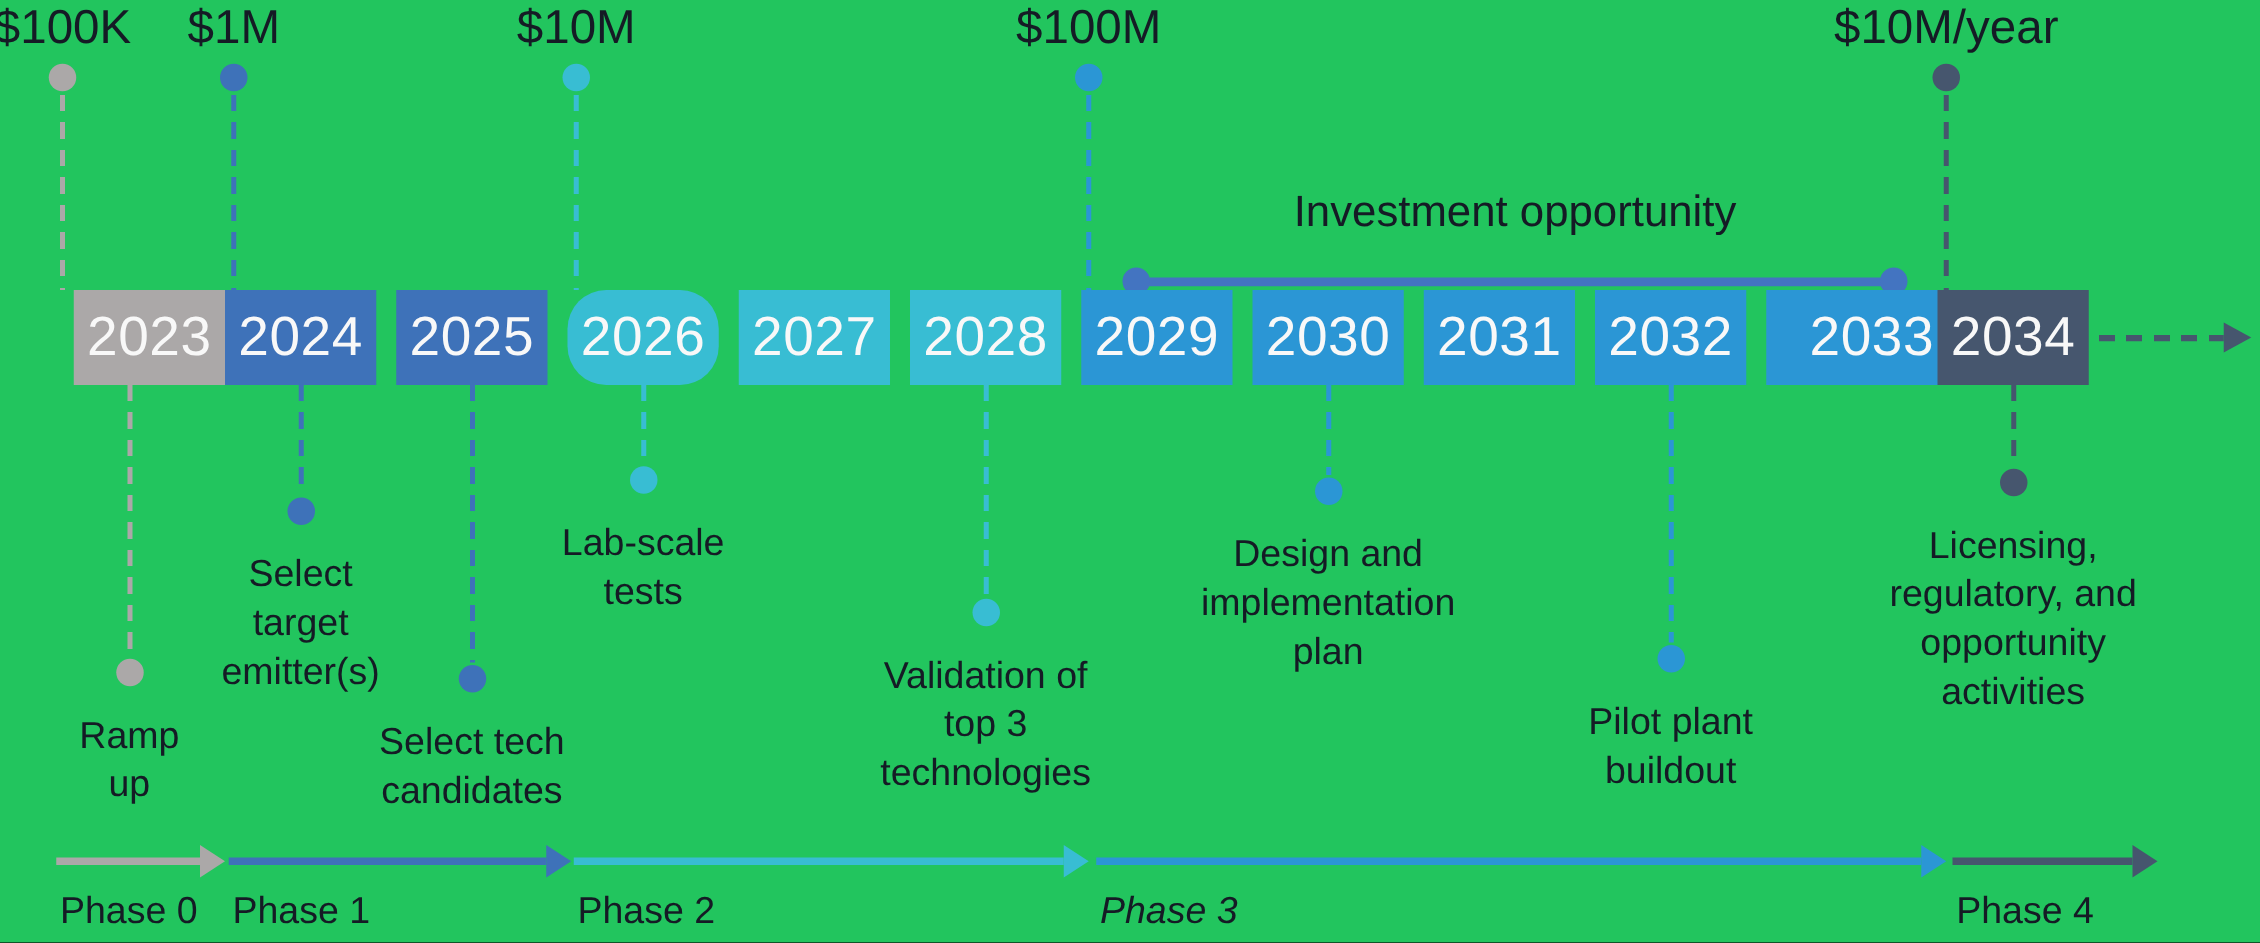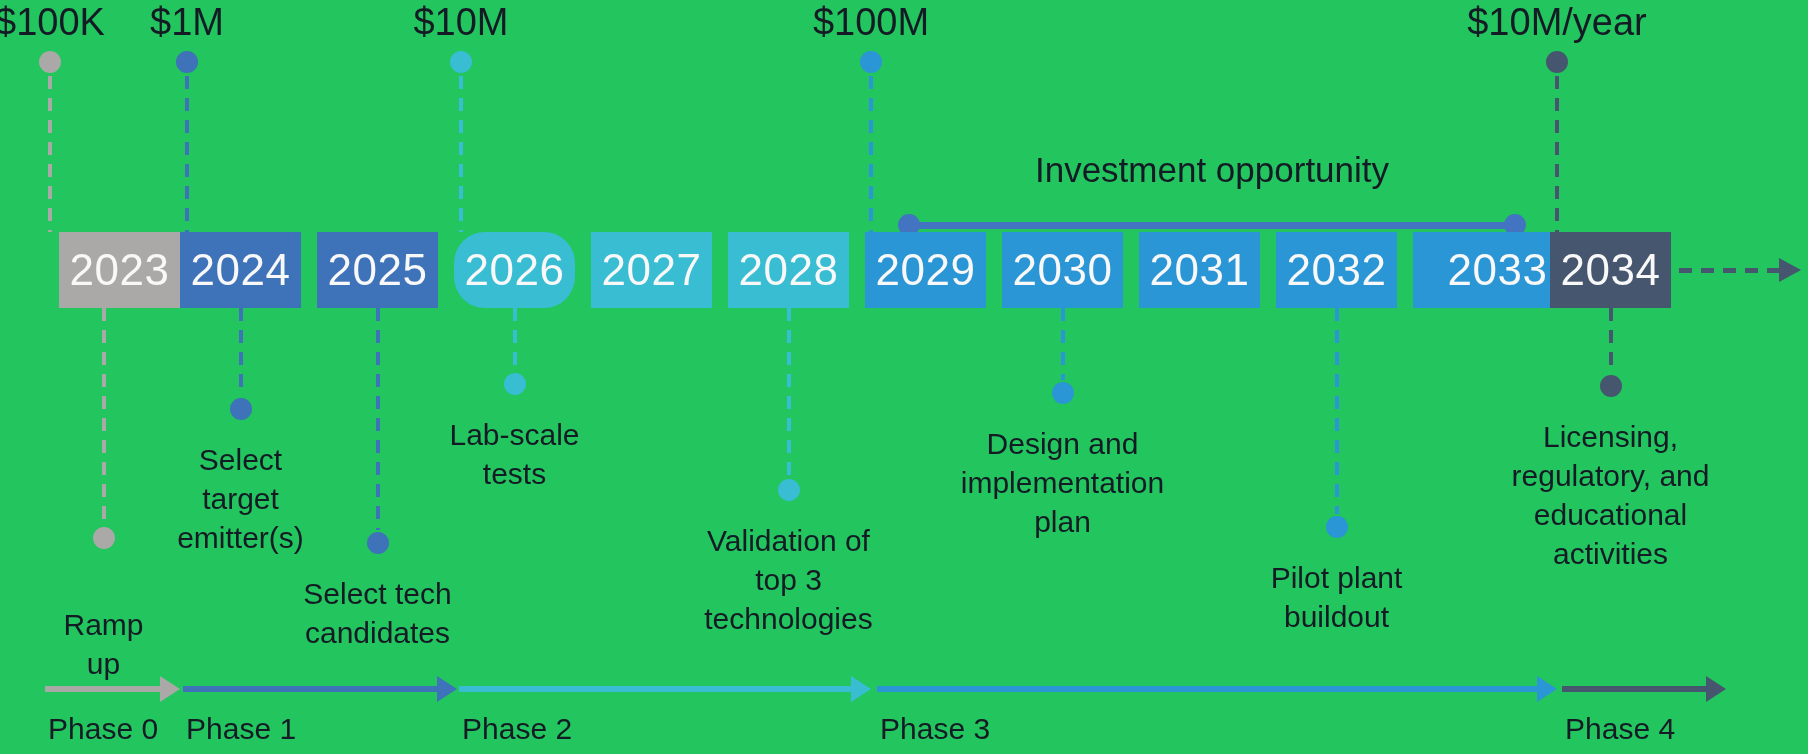--- a/index.html
+++ b/index.html
@@ -66,21 +66,21 @@
     <div class="year-box" style="left: 865px; background: rgb(43, 150, 213); color: rgb(248, 248, 248);">2029</div>
     <div class="year-box" style="left: 1002px; background: rgb(43, 150, 213); color: rgb(248, 248, 248);">2030</div>
     <div class="year-box" style="left: 1139px; background: rgb(43, 150, 213); color: rgb(248, 248, 248);">2031</div>
     <div class="year-box" style="left: 1276px; background: rgb(43, 150, 213); color: rgb(248, 248, 248);">2032</div>
     <div class="year-box" style="left: 1413px; background: rgb(43, 150, 213); color: rgb(248, 248, 248); padding-left: 24px;">2033</div>
     <div class="year-box" style="left: 1550px; background: rgb(70, 86, 110); color: rgb(248, 248, 248);">2034</div>
     <div class="hdash" style="left: 1679px; top: 267.5px; width: 100px; background: repeating-linear-gradient(to right, rgb(70, 86, 110) 0px, rgb(70, 86, 110) 13px, transparent 13px, transparent 22px);"></div>
     <div class="tri" style="left: 1779px; top: 258px; border-top: 12px solid transparent; border-bottom: 12px solid transparent; border-left: 22px solid rgb(70, 86, 110);"></div>
     <div class="vdash" style="left: 103.5px; top: 308px; height: 217px; background: repeating-linear-gradient(rgb(171, 168, 168) 0px, rgb(171, 168, 168) 13px, transparent 13px, transparent 22px);"></div>
     <div class="dot" style="left: 103.5px; top: 538px; background: rgb(171, 168, 168);"></div>
-    <div class="ms-label" style="left: 103.5px; top: 569px; color: rgb(21, 27, 37); margin-top: 36px;">
+    <div class="ms-label" style="left: 103.5px; top: 569px; color: rgb(21, 27, 37);">
       <div>Ramp</div>
       <div>up</div>
     </div>
     <div class="vdash" style="left: 240.5px; top: 308px; height: 88px; background: repeating-linear-gradient(rgb(62, 114, 185) 0px, rgb(62, 114, 185) 13px, transparent 13px, transparent 22px);"></div>
     <div class="dot" style="left: 240.5px; top: 409px; background: rgb(62, 114, 185);"></div>
     <div class="ms-label" style="left: 240.5px; top: 440px; color: rgb(21, 27, 37);">
       <div>Select</div>
       <div>target</div>
       <div>emitter(s)</div>
     </div>
@@ -114,31 +114,31 @@
     <div class="dot" style="left: 1336.5px; top: 527px; background: rgb(43, 150, 213);"></div>
     <div class="ms-label" style="left: 1336.5px; top: 558px; color: rgb(21, 27, 37);">
       <div>Pilot plant</div>
       <div>buildout</div>
     </div>
     <div class="vdash" style="left: 1610.5px; top: 308px; height: 65px; background: repeating-linear-gradient(rgb(70, 86, 110) 0px, rgb(70, 86, 110) 13px, transparent 13px, transparent 22px);"></div>
     <div class="dot" style="left: 1610.5px; top: 386px; background: rgb(70, 86, 110);"></div>
     <div class="ms-label" style="left: 1610.5px; top: 417px; color: rgb(21, 27, 37);">
       <div>Licensing,</div>
       <div>regulatory, and</div>
-      <div>educational</div>
+      <div>opportunity</div>
       <div>activities</div>
     </div>
     <div class="phase-line" style="left: 45px; top: 686px; width: 115px; background: rgb(171, 168, 168);"></div>
     <div class="tri" style="left: 160px; top: 676px; border-top: 13px solid transparent; border-bottom: 13px solid transparent; border-left: 20px solid rgb(171, 168, 168);"></div>
     <div class="phase-label" style="left: 48px; top: 712px; color: rgb(21, 27, 37);">Phase 0</div>
     <div class="phase-line" style="left: 183px; top: 686px; width: 254px; background: rgb(62, 114, 185);"></div>
     <div class="tri" style="left: 437px; top: 676px; border-top: 13px solid transparent; border-bottom: 13px solid transparent; border-left: 20px solid rgb(62, 114, 185);"></div>
     <div class="phase-label" style="left: 186px; top: 712px; color: rgb(21, 27, 37);">Phase 1</div>
     <div class="phase-line" style="left: 459px; top: 686px; width: 392px; background: rgb(56, 189, 211);"></div>
     <div class="tri" style="left: 851px; top: 676px; border-top: 13px solid transparent; border-bottom: 13px solid transparent; border-left: 20px solid rgb(56, 189, 211);"></div>
     <div class="phase-label" style="left: 462px; top: 712px; color: rgb(21, 27, 37);">Phase 2</div>
     <div class="phase-line" style="left: 877px; top: 686px; width: 660px; background: rgb(43, 150, 213);"></div>
     <div class="tri" style="left: 1537px; top: 676px; border-top: 13px solid transparent; border-bottom: 13px solid transparent; border-left: 20px solid rgb(43, 150, 213);"></div>
-    <div class="phase-label" style="left: 880px; top: 712px; color: rgb(21, 27, 37);">Phase 3</div>
+    <div class="phase-label" style="left: 880px; top: 712px; color: rgb(21, 27, 37); font-style: italic;">Phase 3</div>
     <div class="phase-line" style="left: 1562px; top: 686px; width: 144px; background: rgb(70, 86, 110);"></div>
     <div class="tri" style="left: 1706px; top: 676px; border-top: 13px solid transparent; border-bottom: 13px solid transparent; border-left: 20px solid rgb(70, 86, 110);"></div>
     <div class="phase-label" style="left: 1565px; top: 712px; color: rgb(21, 27, 37);">Phase 4</div>
   </div>
 
 </body></html>

